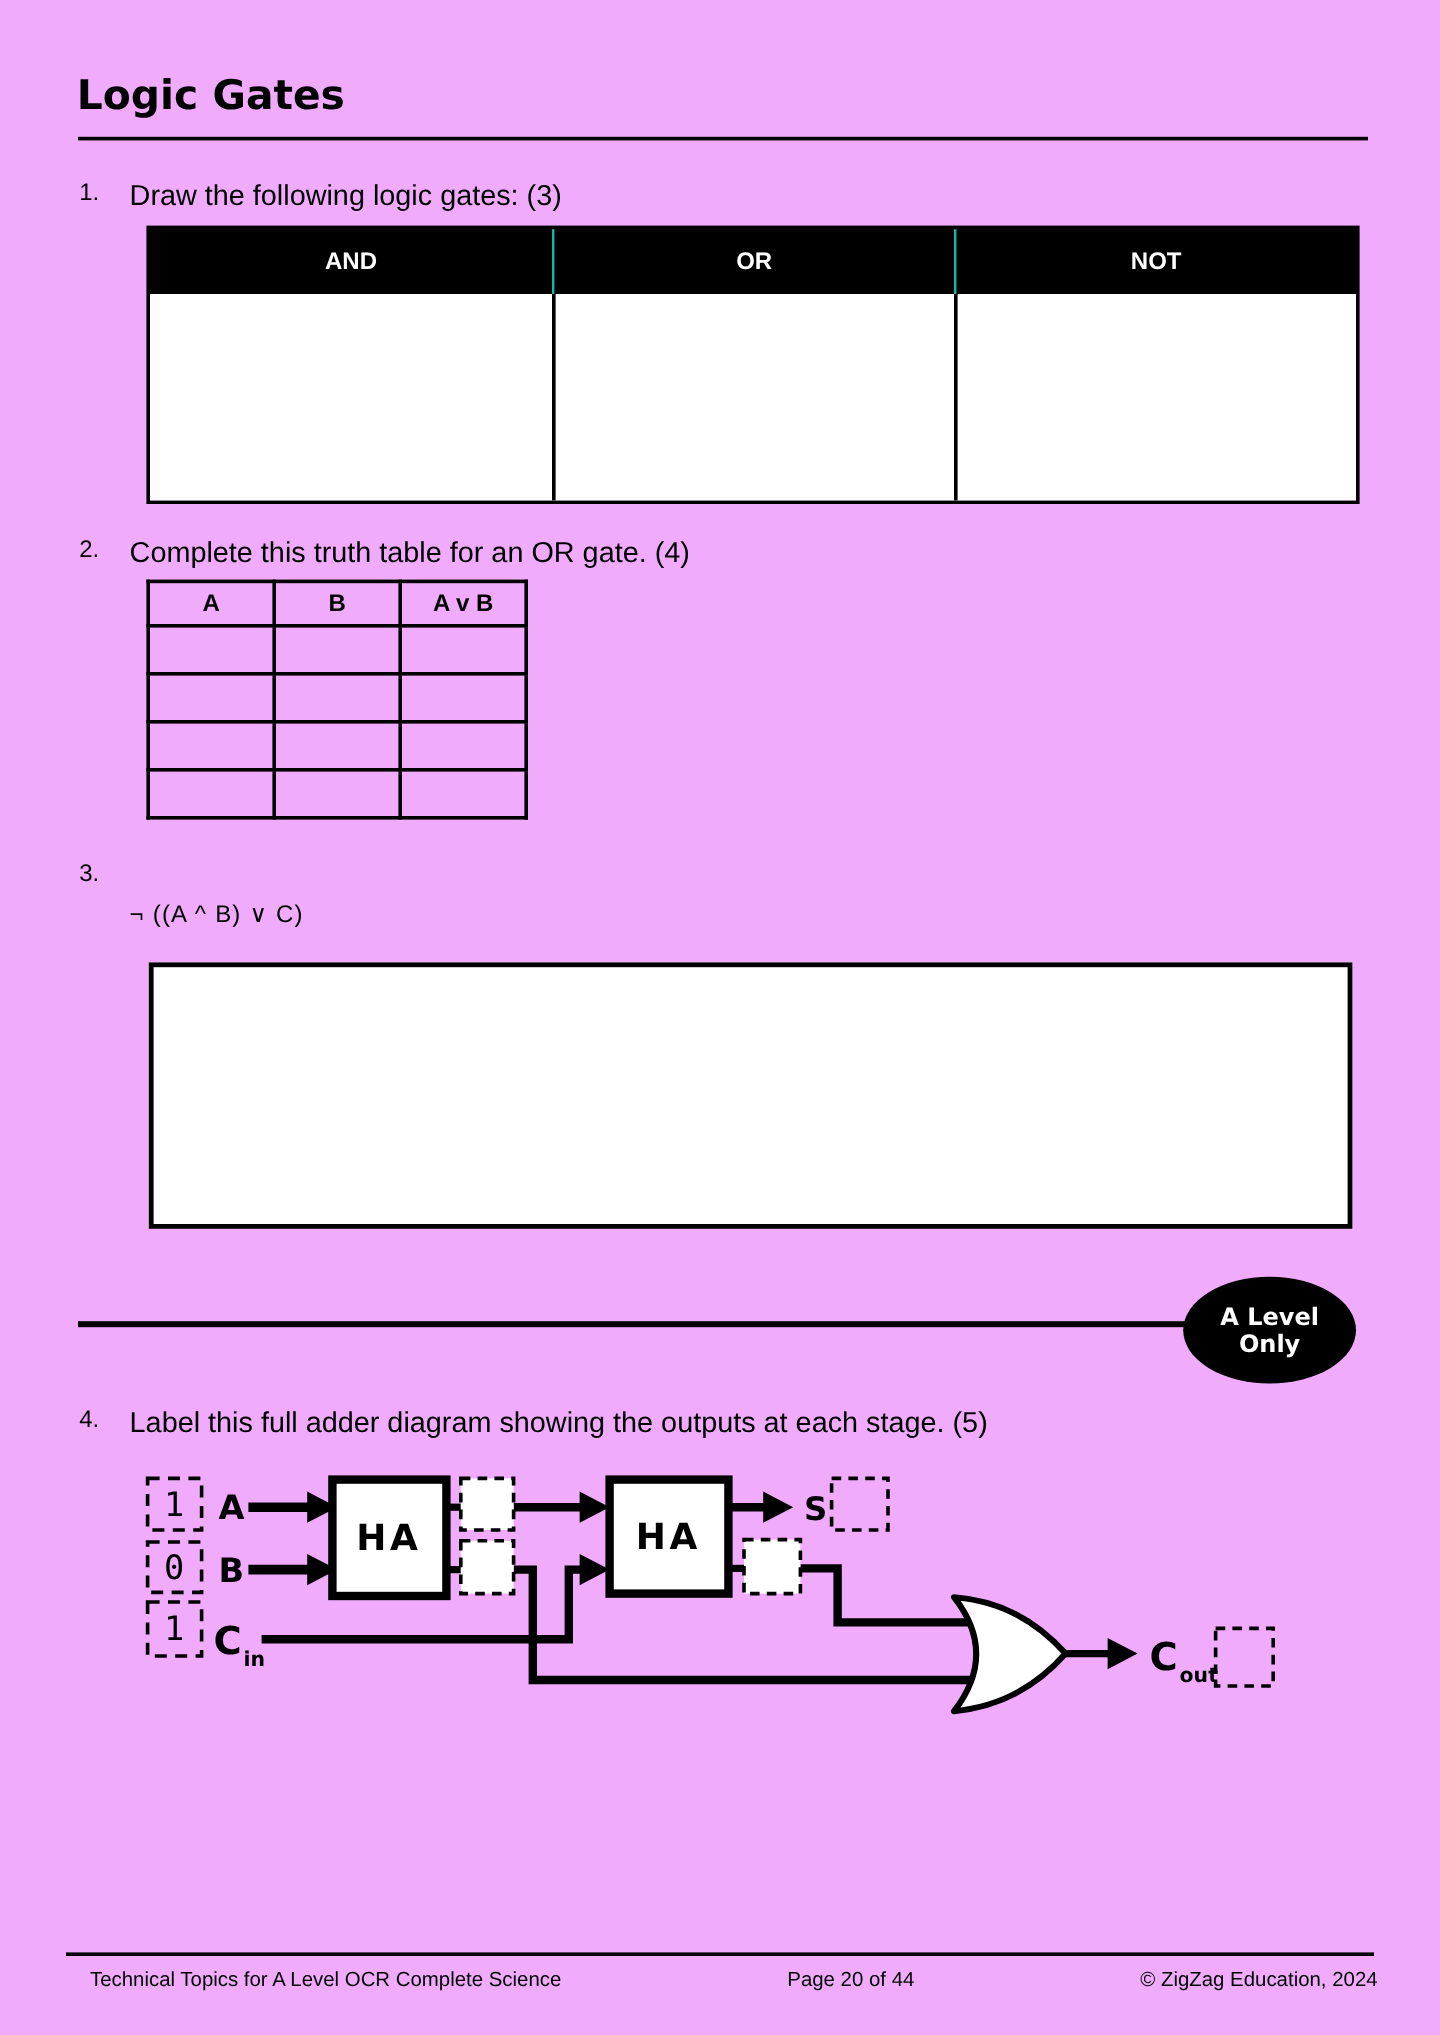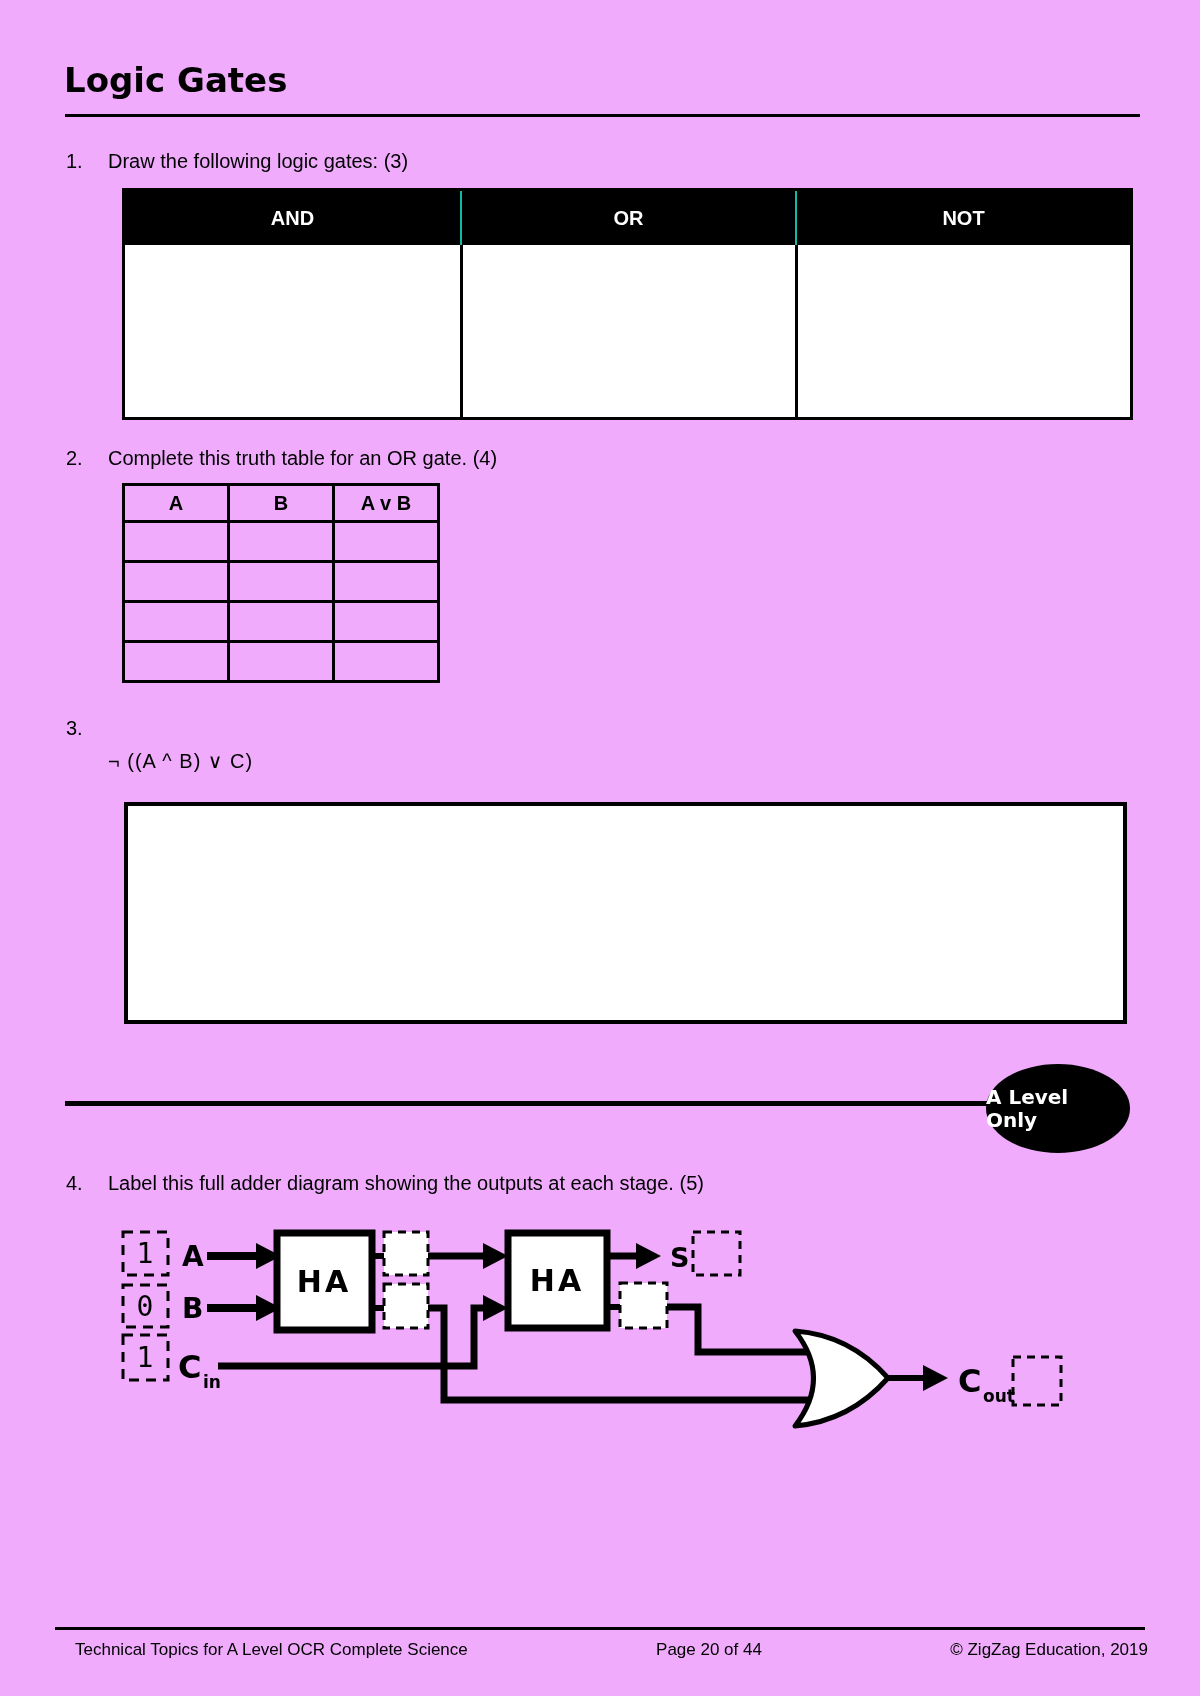--- a/index.html
+++ b/index.html
@@ -7,21 +7,21 @@
         font-family:"Liberation Sans", sans-serif;overflow:hidden;}
   .abs{position:absolute;}
 
   
   .title{left:64px;top:60px;font-family:"DejaVu Sans", sans-serif;font-size:34px;
          font-weight:bold;letter-spacing:0px;}
   .title-rule{left:65px;top:114px;width:1075px;height:3px;background:#000;}
 
   
   .qnum{font-size:20px;width:34px;}
-  .qtext{font-size:20px;}
+  .qtext{font-size:24px;}
   .expr{font-size:20px;letter-spacing:1px;}
 
   
   .gates-table{left:122px;top:188px;width:1005px;border:3px solid #000;}
   .gates-head{display:grid;grid-template-columns:1fr 1fr 1fr;height:54px;background:#000;}
   .gates-head .hcell{color:#fff;font-weight:bold;font-size:20px;display:flex;
         align-items:center;justify-content:center;background:#000;}
   .gates-head .hcell + .hcell{border-left:2px solid #14b8a6;}
   .gates-body{display:grid;grid-template-columns:1fr 1fr 1fr;height:172px;background:#fff;}
   .gates-body .bcell + .bcell{border-left:3px solid #000;}
@@ -31,21 +31,21 @@
   .truth-table th,.truth-table td{border:3px solid #000;padding:0;}
   .truth-table th{width:102px;height:34px;font-size:20px;font-weight:bold;text-align:center;}
   .truth-table td{height:37px;}
 
   
   .answer-box{left:124px;top:802px;width:995px;height:214px;border:4px solid #000;background:#fff;}
 
   
   .divider{left:65px;top:1101px;width:945px;height:5px;background:#000;}
   .badge{left:986px;top:1064px;width:144px;height:89px;background:#000;border-radius:50%;
-         display:flex;flex-direction:column;align-items:flex-start;justify-content:center;
+         display:flex;flex-direction:column;align-items:center;justify-content:center;
          color:#fff;font-weight:bold;font-size:20px;line-height:23px;
          font-family:"DejaVu Sans", sans-serif;}
 
   
   .footer-rule{left:55px;top:1627px;width:1090px;height:3px;background:#000;}
   .footer-row{left:75px;top:1640px;width:1073px;display:flex;justify-content:space-between;
         font-size:17px;}
 
   svg text{font-family:"DejaVu Sans", sans-serif;}
   .mono{font-family:"DejaVu Sans Mono", monospace;}
@@ -175,16 +175,16 @@
     <polygon points="948,1378 923,1365 923,1391" fill="#000"></polygon>
     <text x="958" y="1392" font-size="32" font-weight="bold">C</text>
     <text x="983" y="1402" font-size="17" font-weight="bold">out</text>
     <rect x="1013" y="1357" width="48" height="48" fill="none" stroke="#000" stroke-width="3" stroke-dasharray="8 6"></rect>
   </svg>
 
   <div class="abs footer-rule"></div>
   <div class="abs footer-row">
     <span>Technical Topics for A Level OCR Complete Science</span>
     <span>Page 20 of 44</span>
-    <span>© ZigZag Education, 2019</span>
+    <span>© ZigZag Education, 2024</span>
   </div>
 
 </div>
 
 </body></html>

